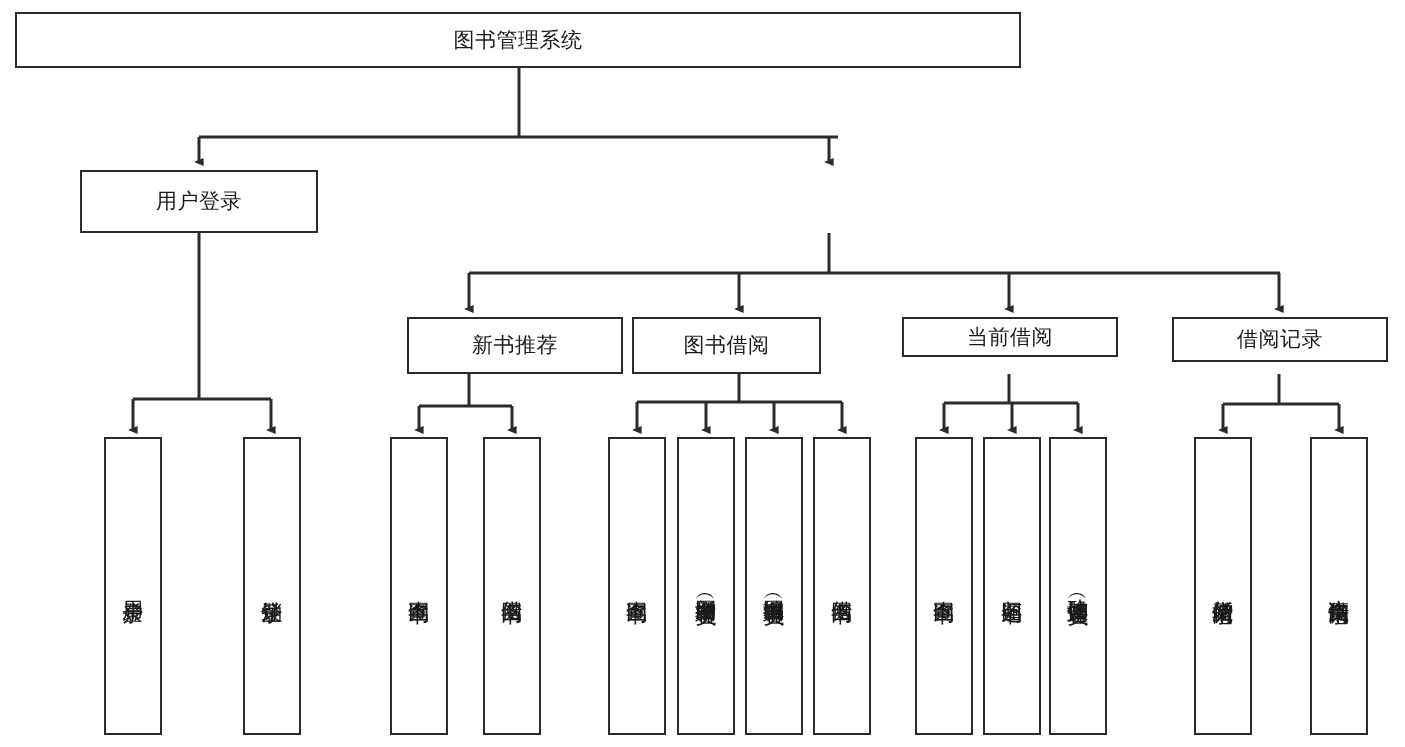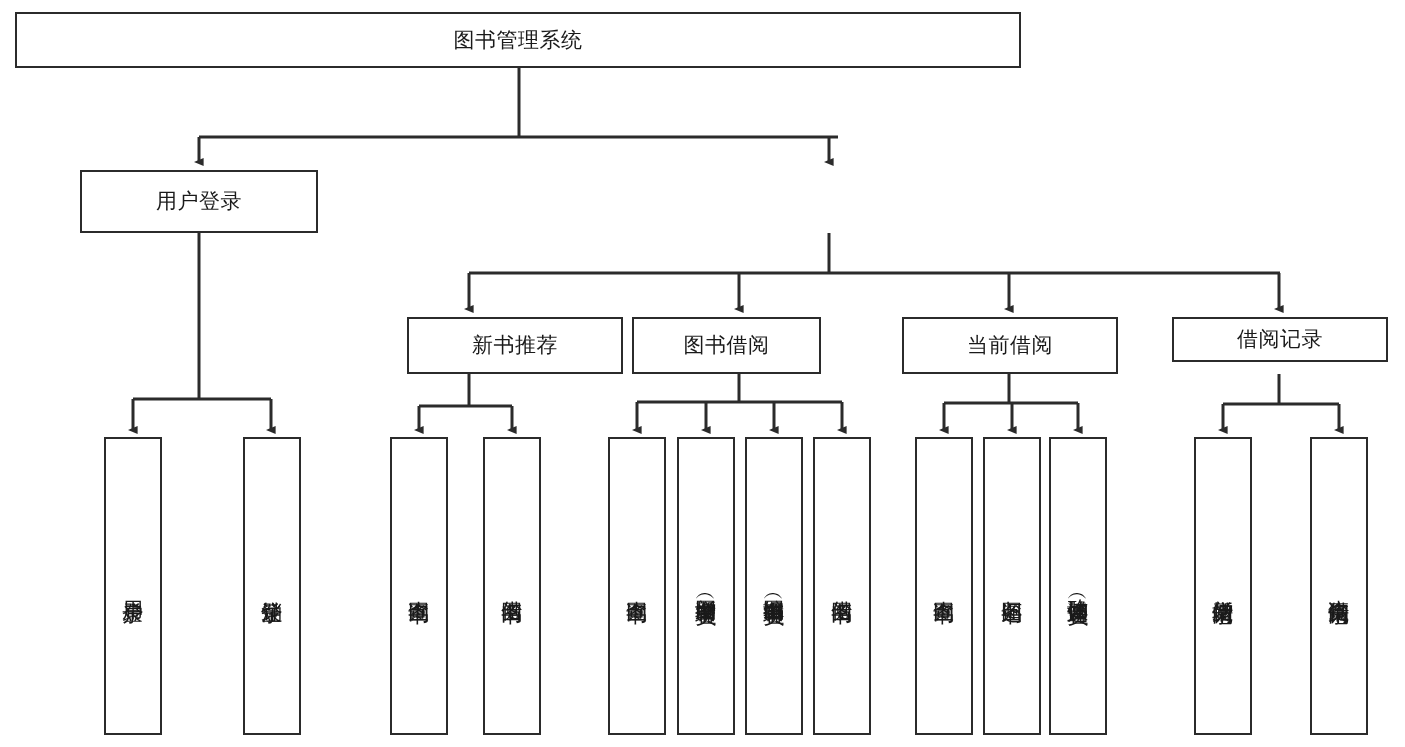--- a/index.html
+++ b/index.html
@@ -145,21 +145,21 @@
 
 
   <div class="node" style="left:362px; top:317px; width:216px; height:57px;margin-left:45px;">
     <span class="node-label">新书推荐</span>
   </div>
 
   <div class="node" style="left:632px; top:317px; width:189px; height:57px;">
     <span class="node-label">图书借阅</span>
   </div>
 
-  <div class="node" style="left:902px; top:317px; width:216px; height:57px;">
+  <div class="node" style="left:902px; top:317px; width:216px; height:40px;">
     <span class="node-label">当前借阅</span>
   </div>
 
   <div class="node" style="left:1172px; top:317px; width:216px; height:45px;">
     <span class="node-label">借阅记录</span>
   </div>
 
   <div class="node vertical" style="left:104px; top:437px; width:58px; height:298px;">
     <span class="vwrap">
       <span class="node-label">用户登录</span>

